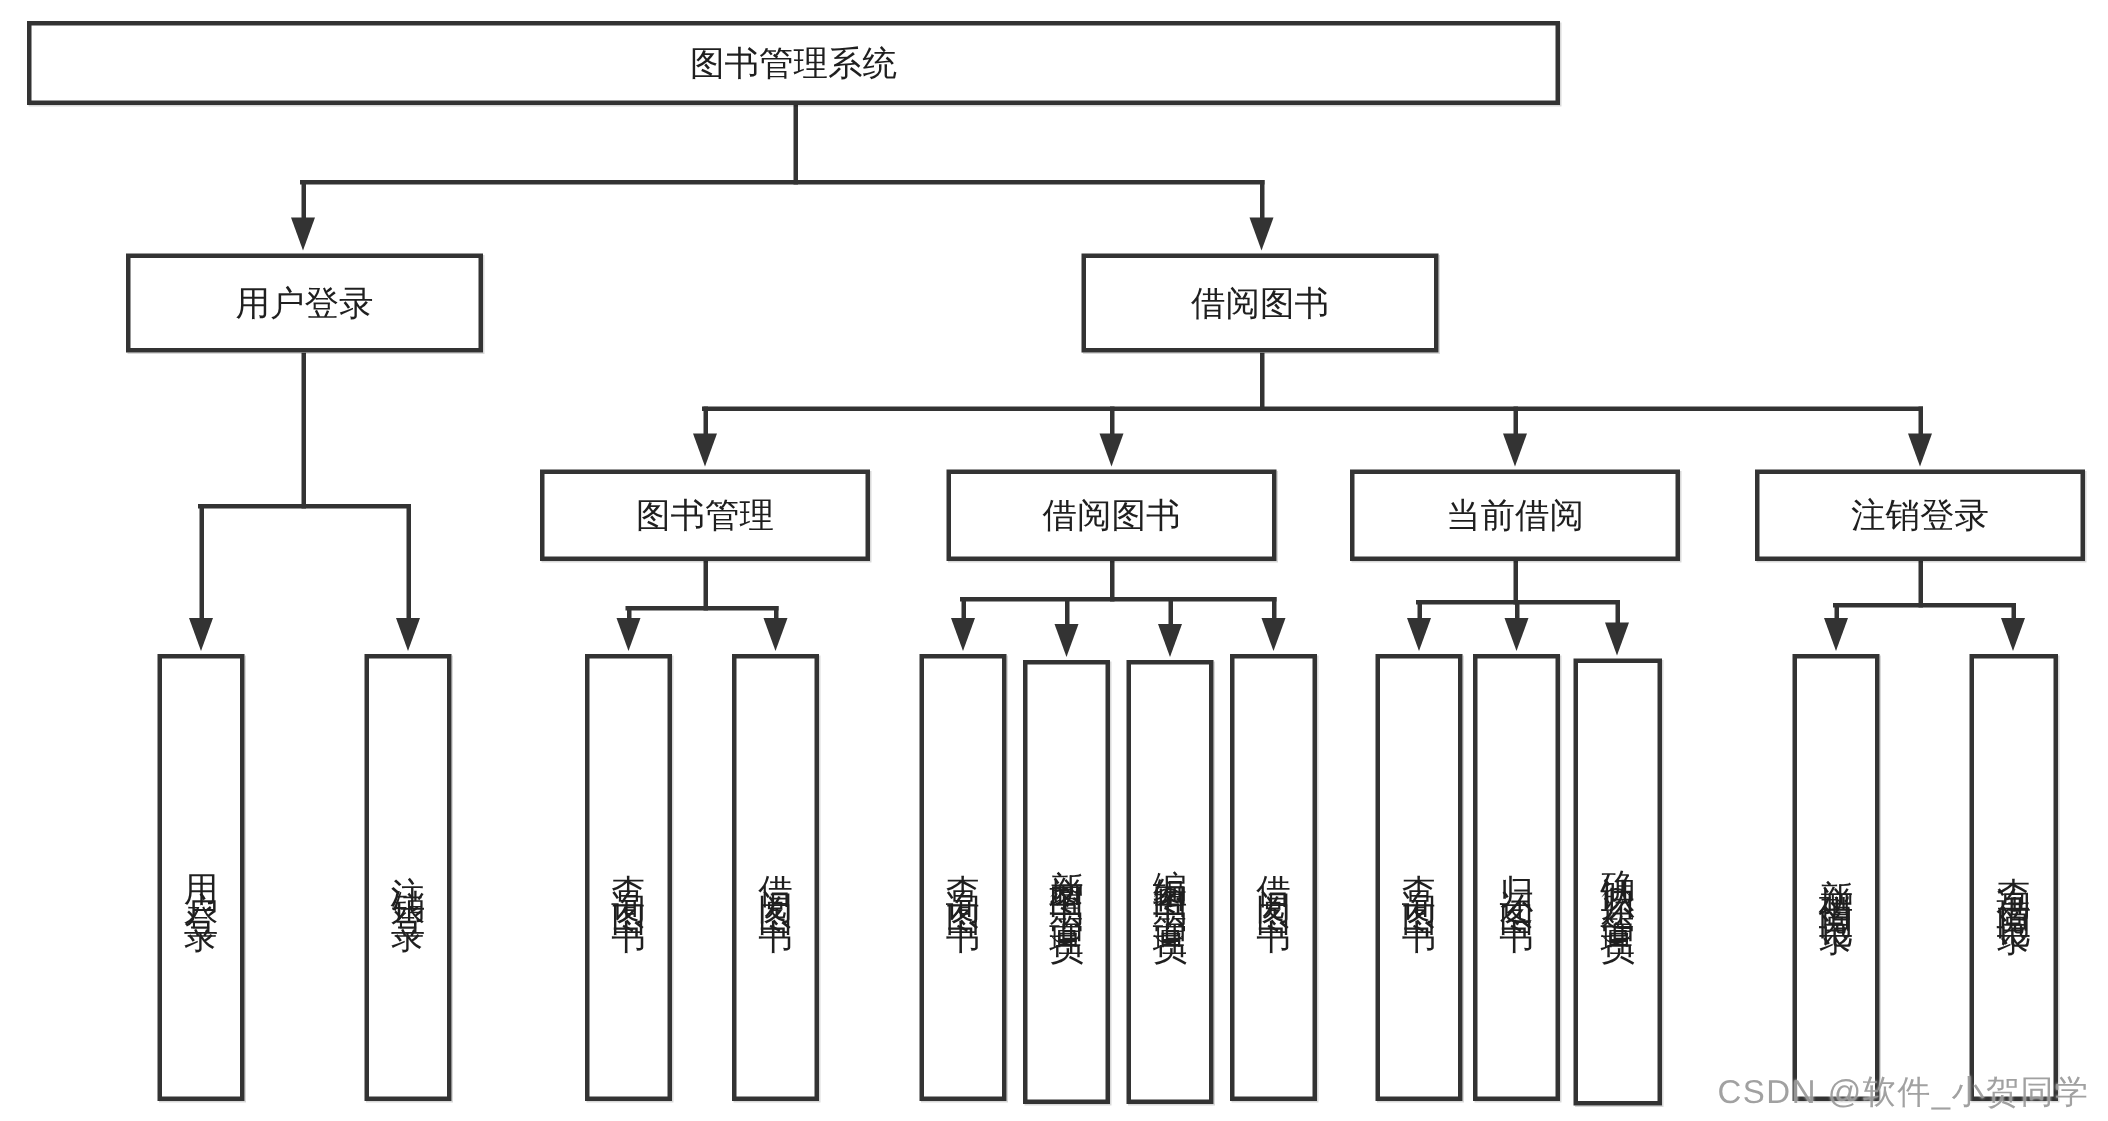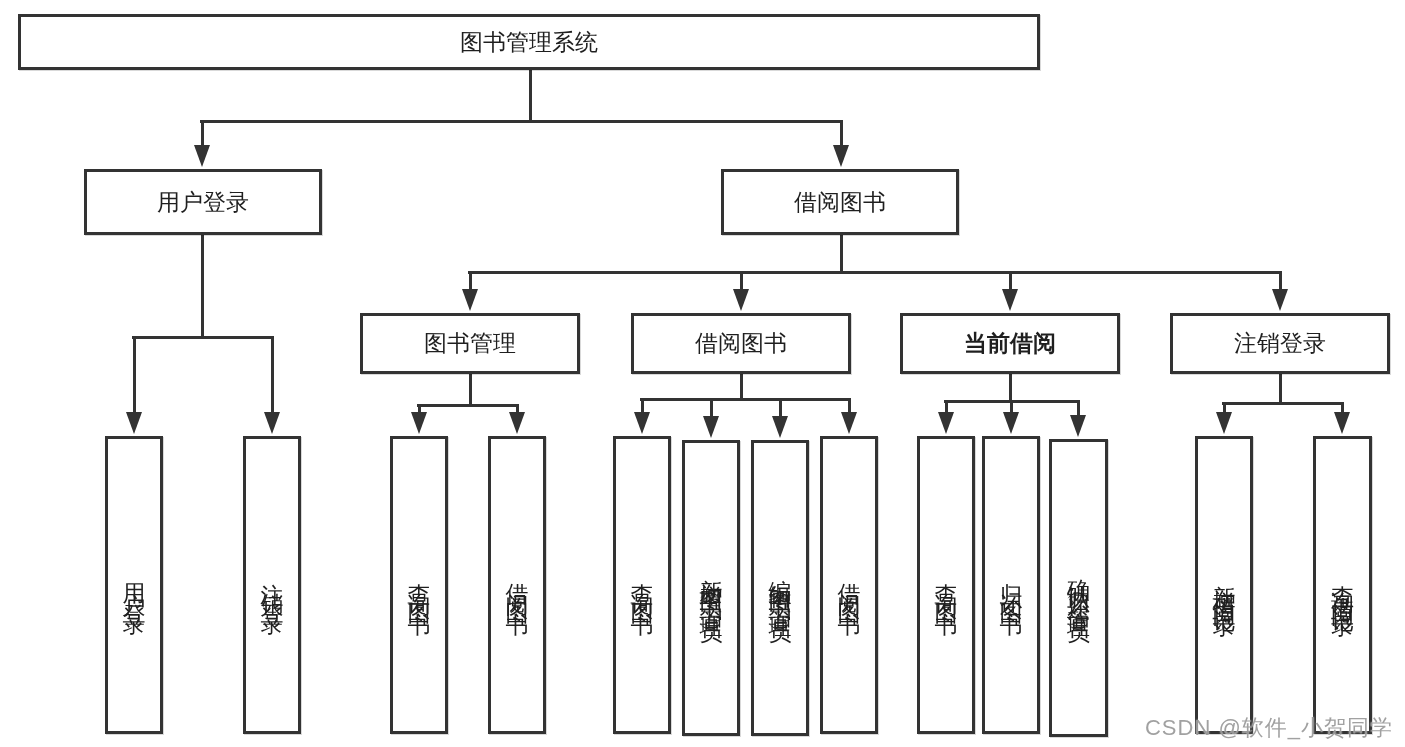--- a/index.html
+++ b/index.html
@@ -81,21 +81,21 @@
       </div>
       <div class="node" style="left: 721px; top: 169px; width: 238px; height: 66px;">
         <span class="label">借阅图书</span>
       </div>
       <div class="node" style="left: 360px; top: 313px; width: 220px; height: 61px;">
         <span class="label">图书管理</span>
       </div>
       <div class="node" style="left: 631px; top: 313px; width: 220px; height: 61px;">
         <span class="label">借阅图书</span>
       </div>
-      <div class="node" style="left: 900px; top: 313px; width: 220px; height: 61px; font-weight: bold;">
+      <div class="node" style="left: 900px; top: 313px; width: 220px; height: 61px;">
         <span class="label">当前借阅</span>
       </div>
       <div class="node" style="left: 1170px; top: 313px; width: 220px; height: 61px;">
         <span class="label">注销登录</span>
       </div>
       <div class="node vert" style="left: 105px; top: 436px; width: 58px; height: 298px;">
         <span class="label" style="letter-spacing: 10px;">用户登录</span>
       </div>
       <div class="node vert" style="left: 243px; top: 436px; width: 58px; height: 298px;">
         <span class="label" style="letter-spacing: 10px;">注销登录</span>

